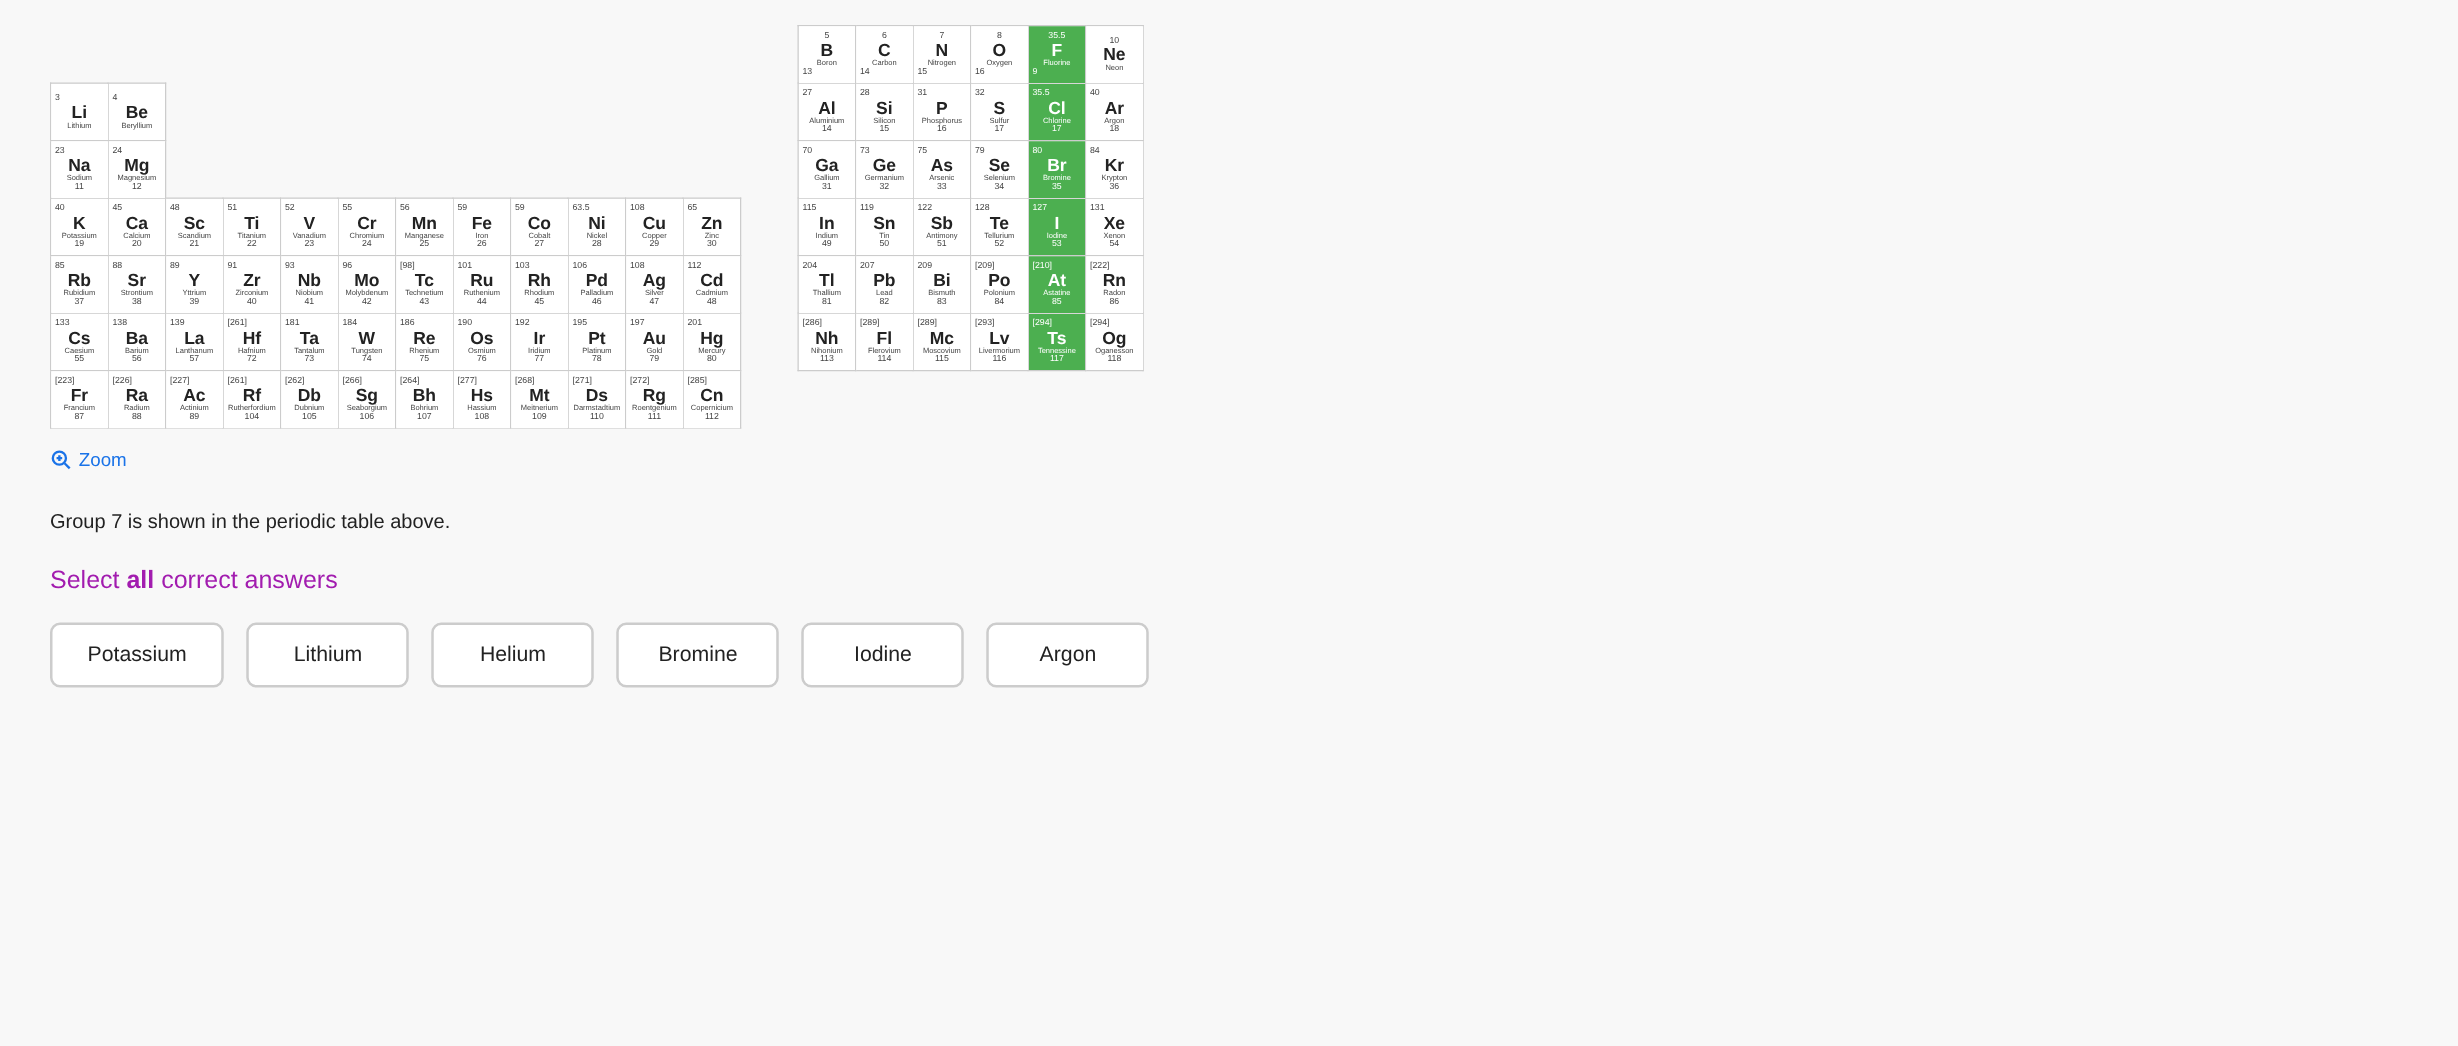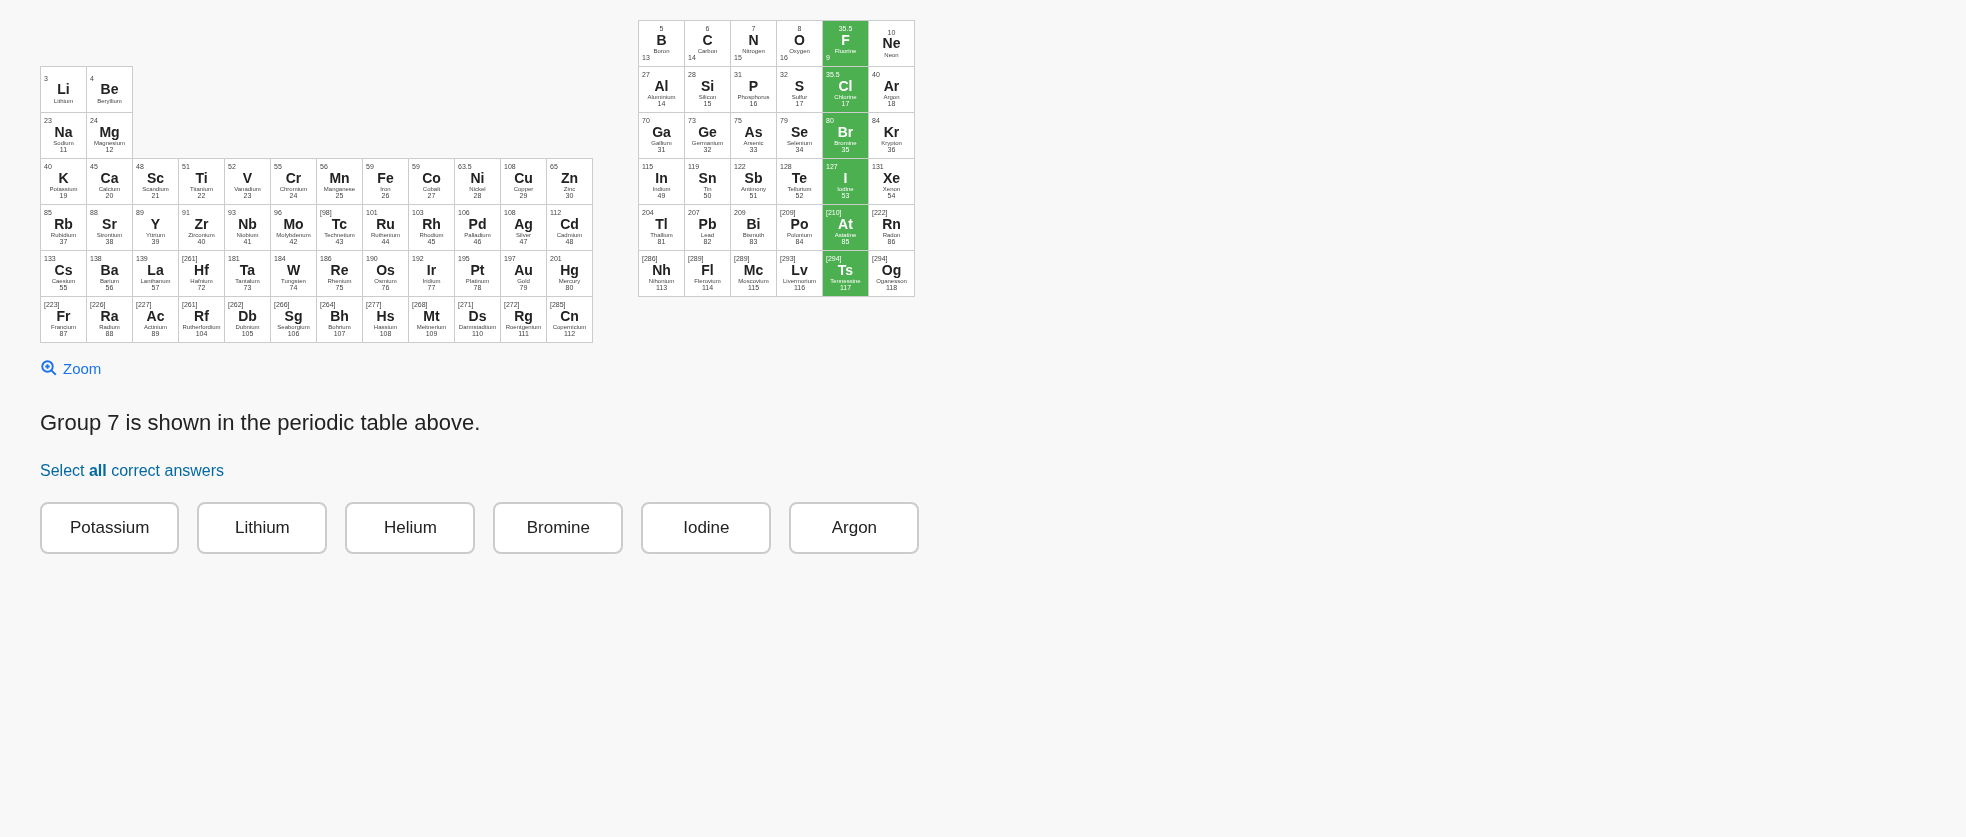--- a/index.html
+++ b/index.html
@@ -77,30 +77,30 @@
     .zoom-icon {
       width: 18px;
       height: 18px;
     }
 
     
     .question-block {
       margin-bottom: 22px;
     }
     .question-text {
-      font-size: 22px;
+      font-size: 16px;
       line-height: 1.6;
       color: #222;
       margin-bottom: 2px;
     }
 
     
     .select-label {
-      font-size: 16px;
-      color: #0369a1;
+      font-size: 20px;
+      color: #a21caf;
       margin-bottom: 22px;
     }
     .select-label strong {
       font-weight: bold;
     }
 
     
     .answers-row {
       display: flex;
       gap: 18px;

